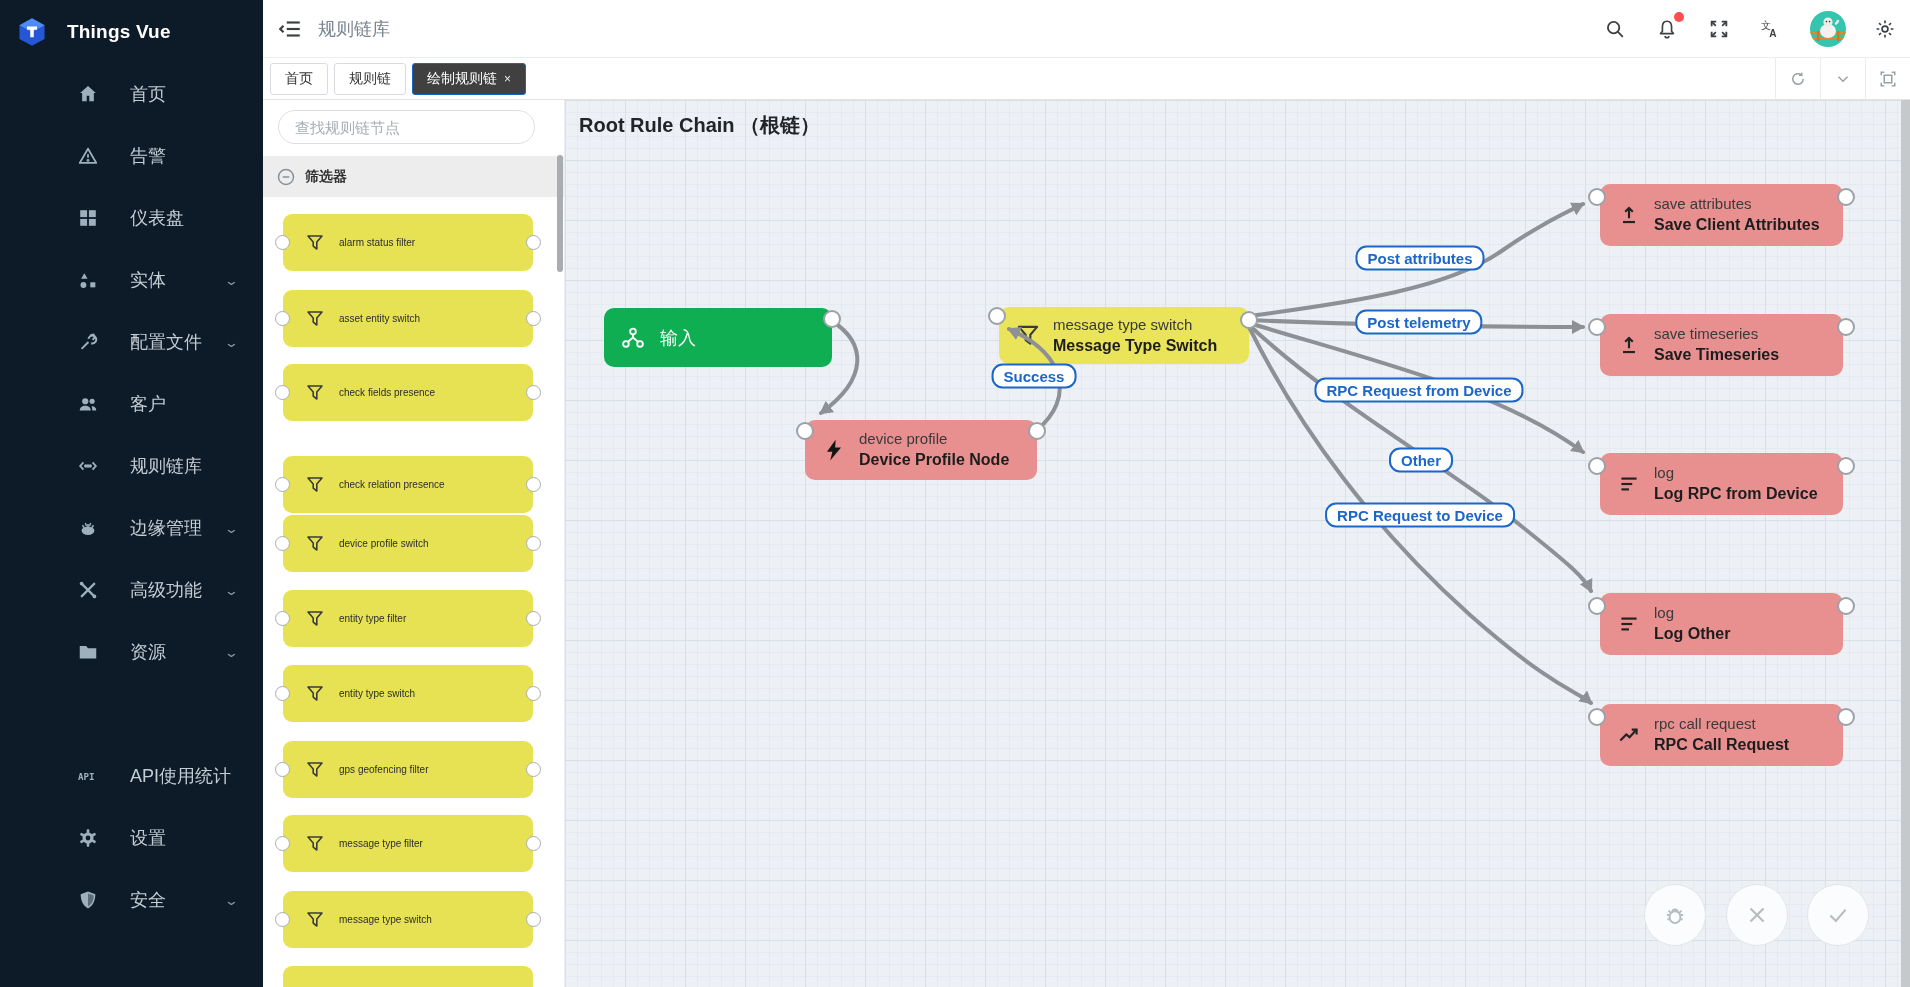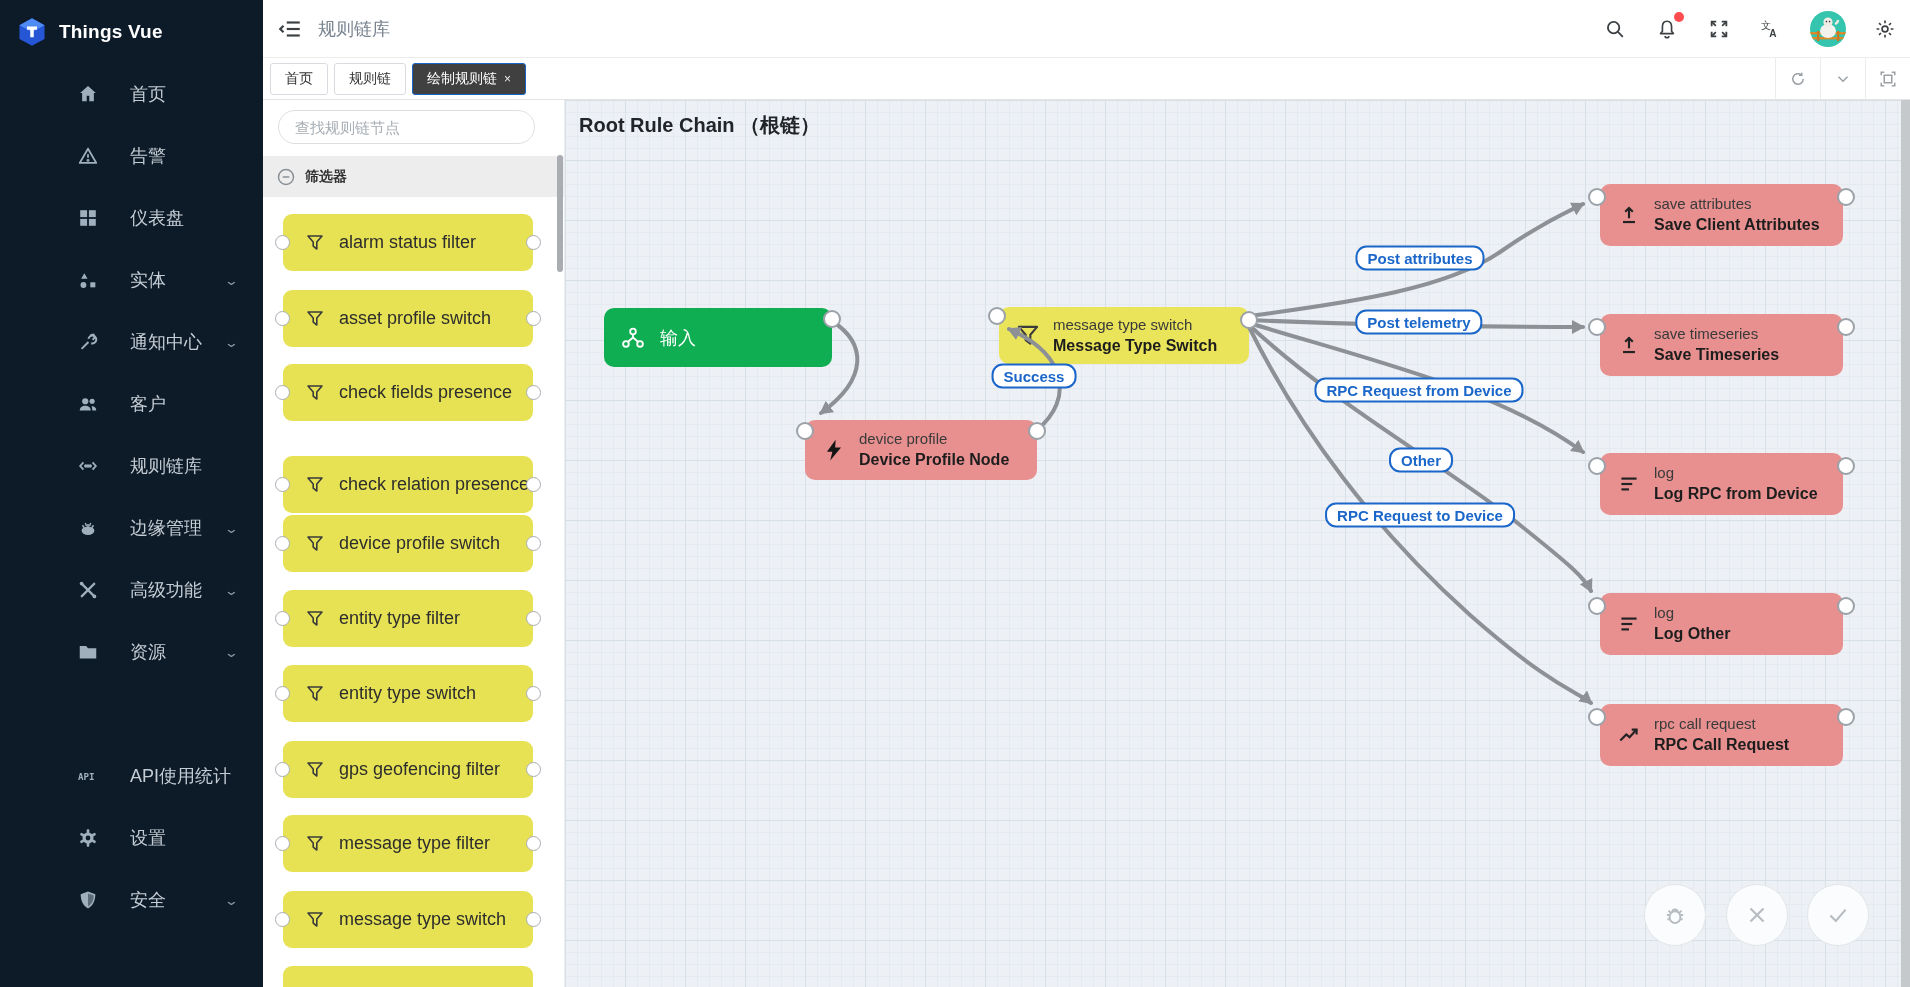--- a/index.html
+++ b/index.html
@@ -2,21 +2,21 @@
 <html><head>
 <meta charset="utf-8">
 <style>
   * { margin:0; padding:0; box-sizing:border-box; }
   html,body { width:1910px; height:987px; overflow:hidden; background:#fff;
     font-family:"Liberation Sans","DejaVu Sans",sans-serif; }
   .stage { position:relative; width:1910px; height:987px; }
 
   
   .sidebar { position:absolute; left:0; top:0; width:263px; height:987px; background:#0d1b29; }
-  .logo-row { position:absolute; left:0; top:8px; height:48px; width:100%; display:flex; align-items:center; }
+  .logo-row { position:absolute; left:0; top:8px; height:48px; width:100%; display:flex; align-items:center;gap:8px; }
   .logo-icon { width:30px; height:30px; margin-left:17px; }
   .logo-text { color:#fff; font-size:19px; font-weight:bold; margin-left:12px; letter-spacing:.2px; }
   .side-item { position:absolute; left:0; width:263px; height:62px; display:flex; align-items:center; cursor:pointer; }
   .side-ico { width:28px; height:28px; margin-left:74px; display:flex; align-items:center; justify-content:center; color:#9fb0bc; }
   .side-ico svg { width:22px; height:22px; }
   .side-label { color:#c5cdd4; font-size:18px; margin-left:28px; white-space:nowrap; }
   .side-chev { position:absolute; right:26px; color:#8b99a5; font-size:13px; transform:scaleX(1.4); }
 
   
   .header { position:absolute; left:263px; top:0; right:0; height:58px; background:#fff; border-bottom:1px solid #ececec; }
@@ -43,21 +43,21 @@
   .palette { position:absolute; left:263px; top:100px; width:302px; bottom:0; background:#fff; overflow:hidden; border-right:1px solid #eceff1; }
   .search-pill { position:absolute; left:15px; top:10px; width:257px; height:34px; border:1px solid #dcdfe2; border-radius:17px;
                  padding:0 16px; font-size:15px; color:#0369a1; outline:none; font-family:inherit; }
   .search-pill::placeholder { color:#a6adb4; }
   .pal-section { position:absolute; left:0; top:56px; width:100%; height:41px; background:#ededed; display:flex; align-items:center; cursor:pointer; }
   .pal-minus { width:20px; height:20px; margin-left:13px; color:#8a9096; }
   .pal-sec-label { font-size:14px; font-weight:bold; color:#333; margin-left:9px; }
   .pal-item { position:absolute; left:20px; width:250px; height:57px; background:#e6e253; border-radius:9px;
               display:flex; align-items:center; cursor:grab; }
   .pal-item .funnel { margin-left:22px; }
-  .pal-item .plabel { font-size:18px; color:#2d2d2d; margin-left:14px; white-space:nowrap; }
+  .pal-item .plabel { font-size:10px; color:#2d2d2d; margin-left:14px; white-space:nowrap; }
   .pport { position:absolute; width:15px; height:15px; border-radius:50%; background:#fff; border:1.5px solid #a8adb3; top:21px; }
   .pport.l { left:-8px; } .pport.r { right:-8px; }
   .pal-scroll { position:absolute; right:1px; top:55px; width:6px; height:117px; background:#a9acb0; border-radius:3px; }
 
   
   .canvas { position:absolute; left:565px; top:100px; right:0; bottom:0; overflow:hidden;
     background-color:#edf1f5;
     background-image:
       linear-gradient(#d7dfe7 1px, transparent 1px),
       linear-gradient(90deg,#d7dfe7 1px, transparent 1px),
@@ -138,21 +138,21 @@
       <span class="side-chev">⌄</span>
     </div>
     <div class="side-item" style="top:311px">
       <span class="side-ico">
           <svg viewBox="0 0 24 24" fill="none" stroke="currentColor" stroke-width="2.2">
             <path d="M5 19.5 12.5 12"></path>
             <path d="M12.5 8.5a4.3 4.3 0 1 1 3 4.9"></path>
             <path d="M14.5 4.5 18 4l1.5 3-2.5 2.5"></path>
           </svg>
         </span>
-      <span class="side-label">通知中心</span>
+      <span class="side-label">配置文件</span>
       <span class="side-chev">⌄</span>
     </div>
     <div class="side-item" style="top:373px">
       <span class="side-ico">
           <svg viewBox="0 0 24 24" fill="currentColor">
             <circle cx="9" cy="9" r="3.4"></circle>
             <path d="M3 19c0-3.2 2.7-5 6-5s6 1.8 6 5z"></path>
             <circle cx="16.5" cy="9" r="2.8"></circle>
             <path d="M16 14.2c2.9.2 5 1.9 5 4.8h-4.2"></path>
           </svg>
@@ -345,21 +345,21 @@
           <path d="M3 3h14l-5.2 6v7l-3.6-2.8V9z" stroke-linejoin="round"></path>
         </svg>
       <span class="plabel">alarm status filter</span>
     </div>
     <div class="pal-item" style="top:190px">
       <span class="pport l"></span>
         <span class="pport r"></span>
       <svg class="funnel" width="20" height="20" viewBox="0 0 20 20" fill="none" stroke="#3b3b3b" stroke-width="1.6">
           <path d="M3 3h14l-5.2 6v7l-3.6-2.8V9z" stroke-linejoin="round"></path>
         </svg>
-      <span class="plabel">asset profile switch</span>
+      <span class="plabel">asset entity switch</span>
     </div>
     <div class="pal-item" style="top:264px">
       <span class="pport l"></span>
         <span class="pport r"></span>
       <svg class="funnel" width="20" height="20" viewBox="0 0 20 20" fill="none" stroke="#3b3b3b" stroke-width="1.6">
           <path d="M3 3h14l-5.2 6v7l-3.6-2.8V9z" stroke-linejoin="round"></path>
         </svg>
       <span class="plabel">check fields presence</span>
     </div>
     <div class="pal-item" style="top:356px">

